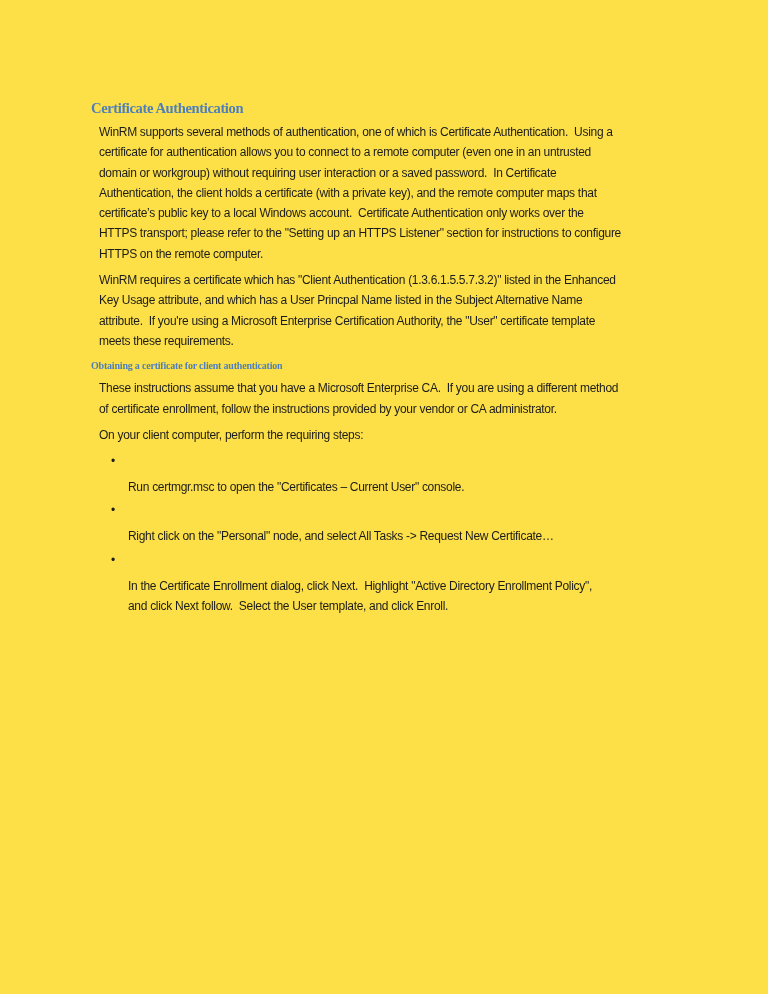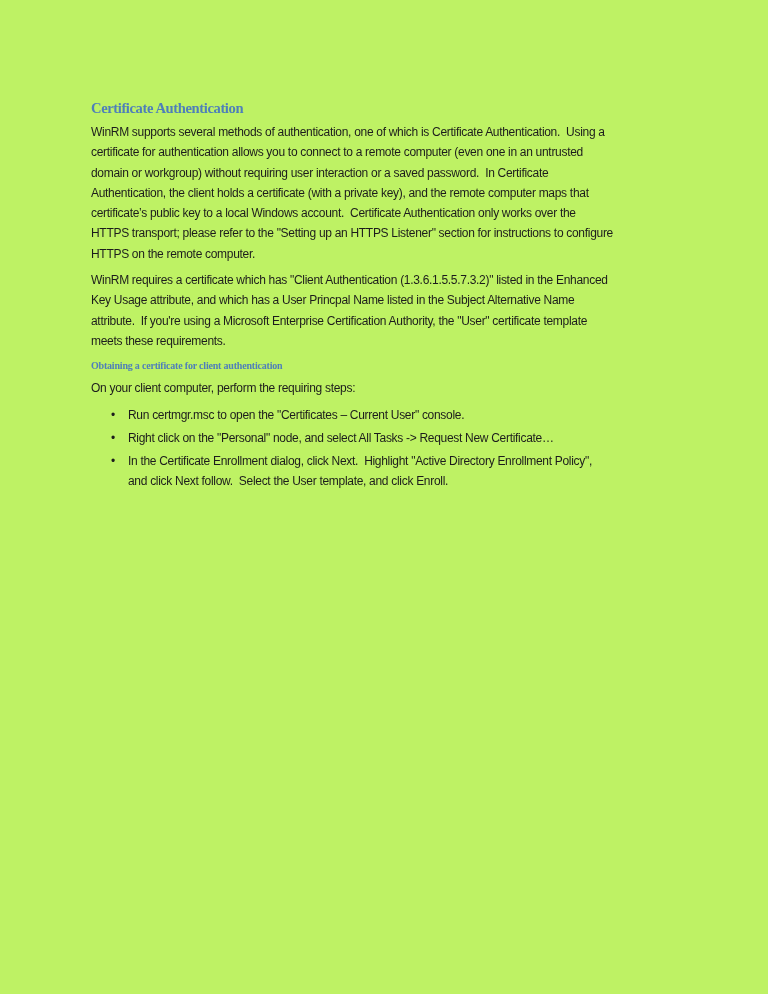--- a/index.html
+++ b/index.html
@@ -4,21 +4,21 @@
 <style>
   html, body {
     margin: 0;
     padding: 0;
     background: #ffffff;
   }
   .page {
     position: relative;
     width: 768px;
     height: 994px;
-    background: #bef264;
+    background: #fde047;
     overflow: hidden;
     font-family: "Liberation Sans", sans-serif;
   }
   .content {
     position: absolute;
     left: 91px;
     top: 99px;
     width: 604px;
     color: #1c1c1c;
     font-size: 12px;
@@ -37,40 +37,41 @@
   .h2 {
     font-family: "Liberation Serif", serif;
     font-weight: bold;
     font-size: 10px;
     line-height: 17px;
     letter-spacing: -0.2px;
     color: #4e7fba;
     margin: 4px 0 4px 0;
   }
   .para {
-    margin: 0 0 6px 0;
+    margin: 0 0 6px 8px;
     white-space: pre-wrap;
   }
   .list {
     margin-top: 5px;
   }
   .list-item {
     display: flex;
     align-items: flex-start;
     margin-bottom: 3px;
   }
   .bullet-marker {
     flex: 0 0 17px;
     margin-left: 20px;
     font-size: 12px;
     letter-spacing: 0;
   }
   .li-text {
     flex: 1;
     white-space: pre-wrap;
+    margin-top: 26px;
   }
 </style>
 </head>
 <body>
 
 <div class="page">
   <div class="content">
 
     <div class="h1">Certificate Authentication</div>
 
@@ -82,20 +83,22 @@
 HTTPS transport; please refer to the "Setting up an HTTPS Listener" section for instructions to configure
 HTTPS on the remote computer.</div>
 
     <div class="para">WinRM requires a certificate which has "Client Authentication (1.3.6.1.5.5.7.3.2)" listed in the Enhanced
 Key Usage attribute, and which has a User Princpal Name listed in the Subject Alternative Name
 attribute.  If you're using a Microsoft Enterprise Certification Authority, the "User" certificate template
 meets these requirements.</div>
 
     <div class="h2">Obtaining a certificate for client authentication</div>
 
+    <div class="para">These instructions assume that you have a Microsoft Enterprise CA.  If you are using a different method
+of certificate enrollment, follow the instructions provided by your vendor or CA administrator.</div>
 
     <div class="para">On your client computer, perform the requiring steps:</div>
 
     <div class="list">
 
       <div class="list-item">
         <span class="bullet-marker">•</span>
         <span class="li-text">Run certmgr.msc to open the "Certificates – Current User" console.</span>
       </div>
 

